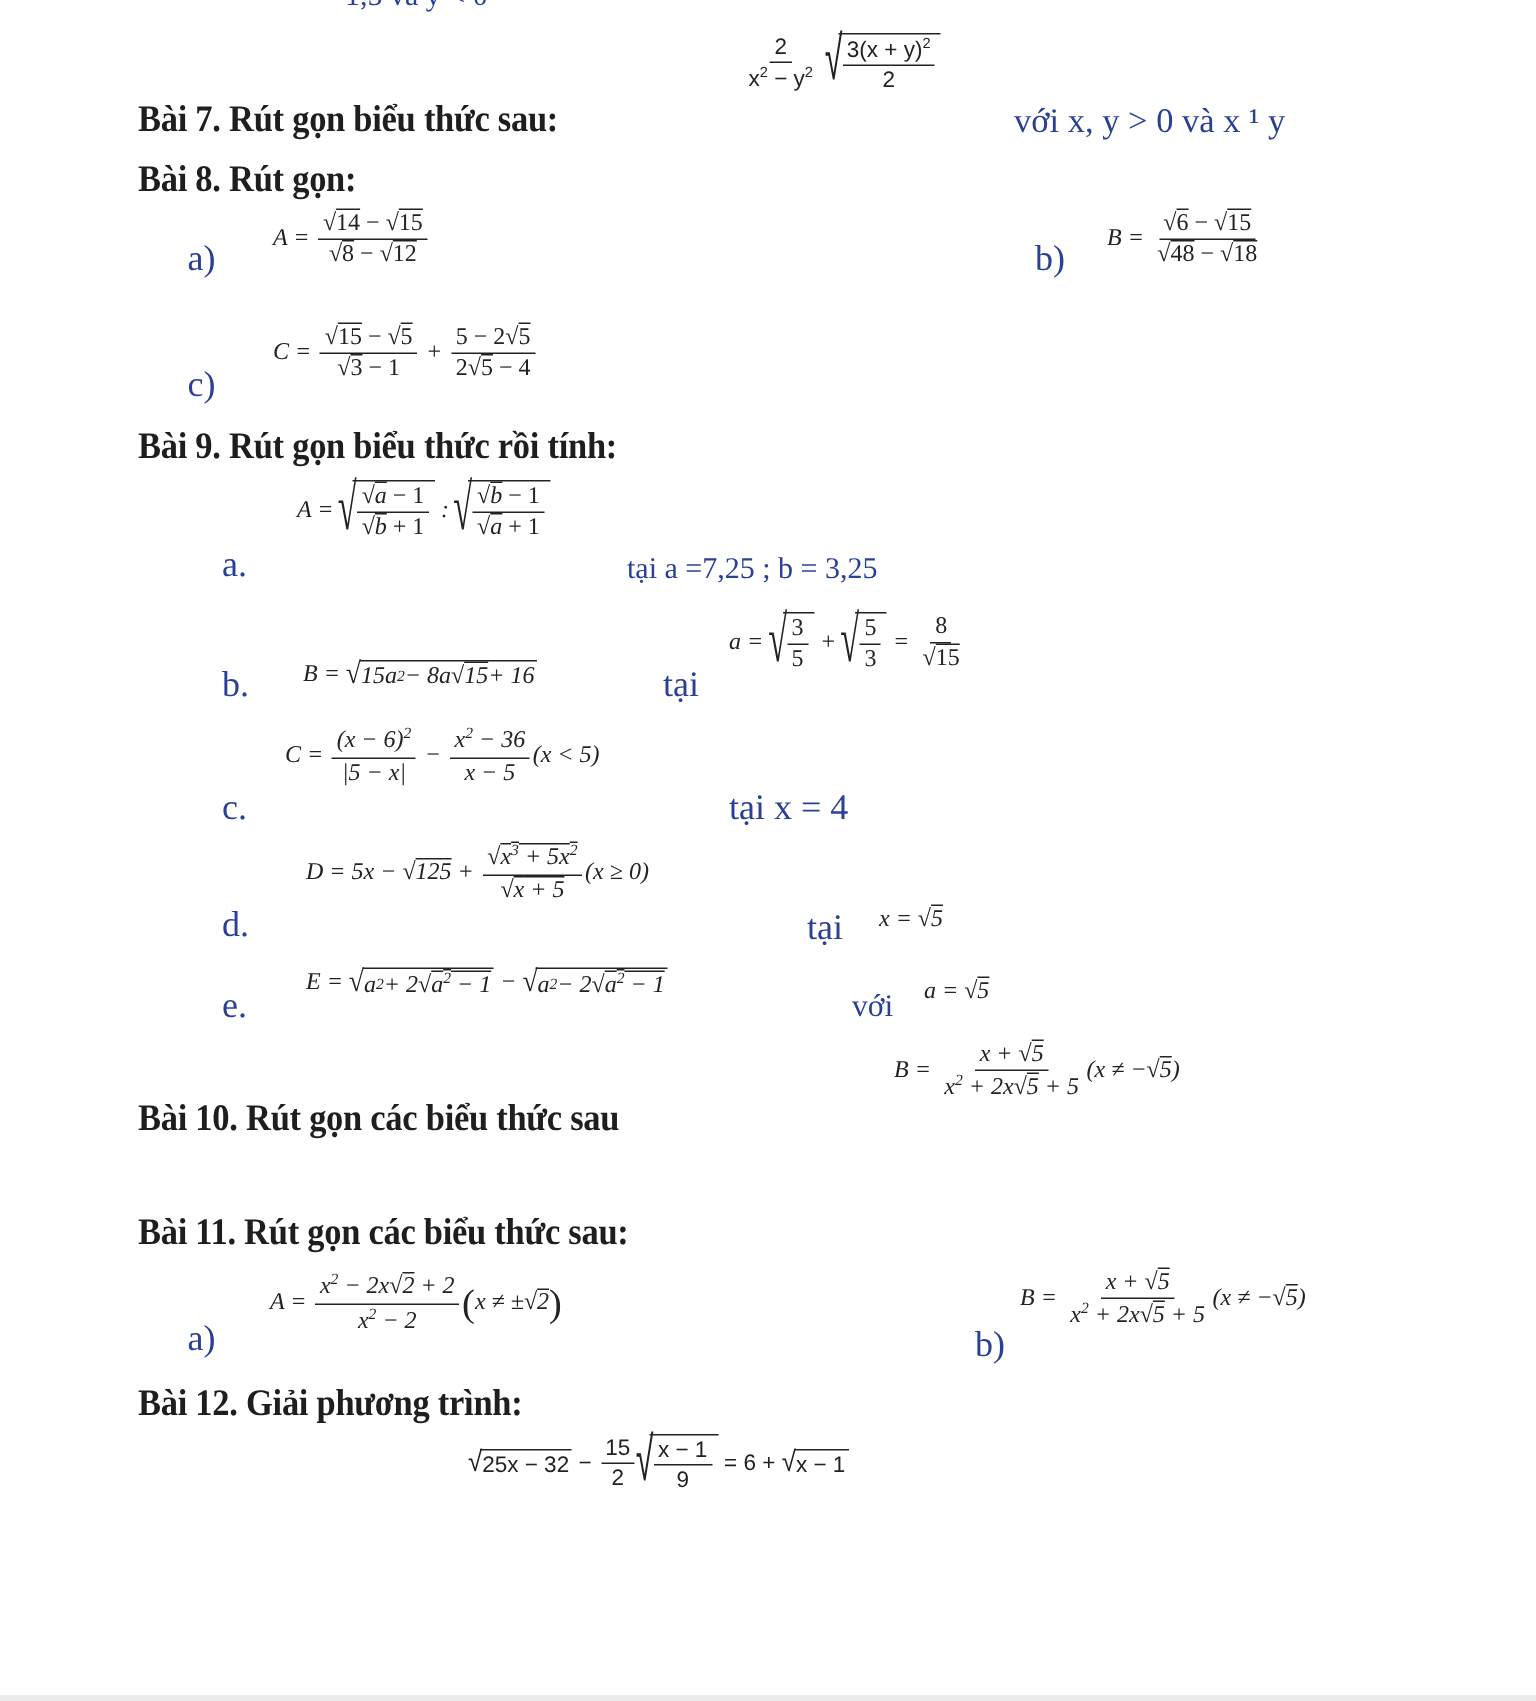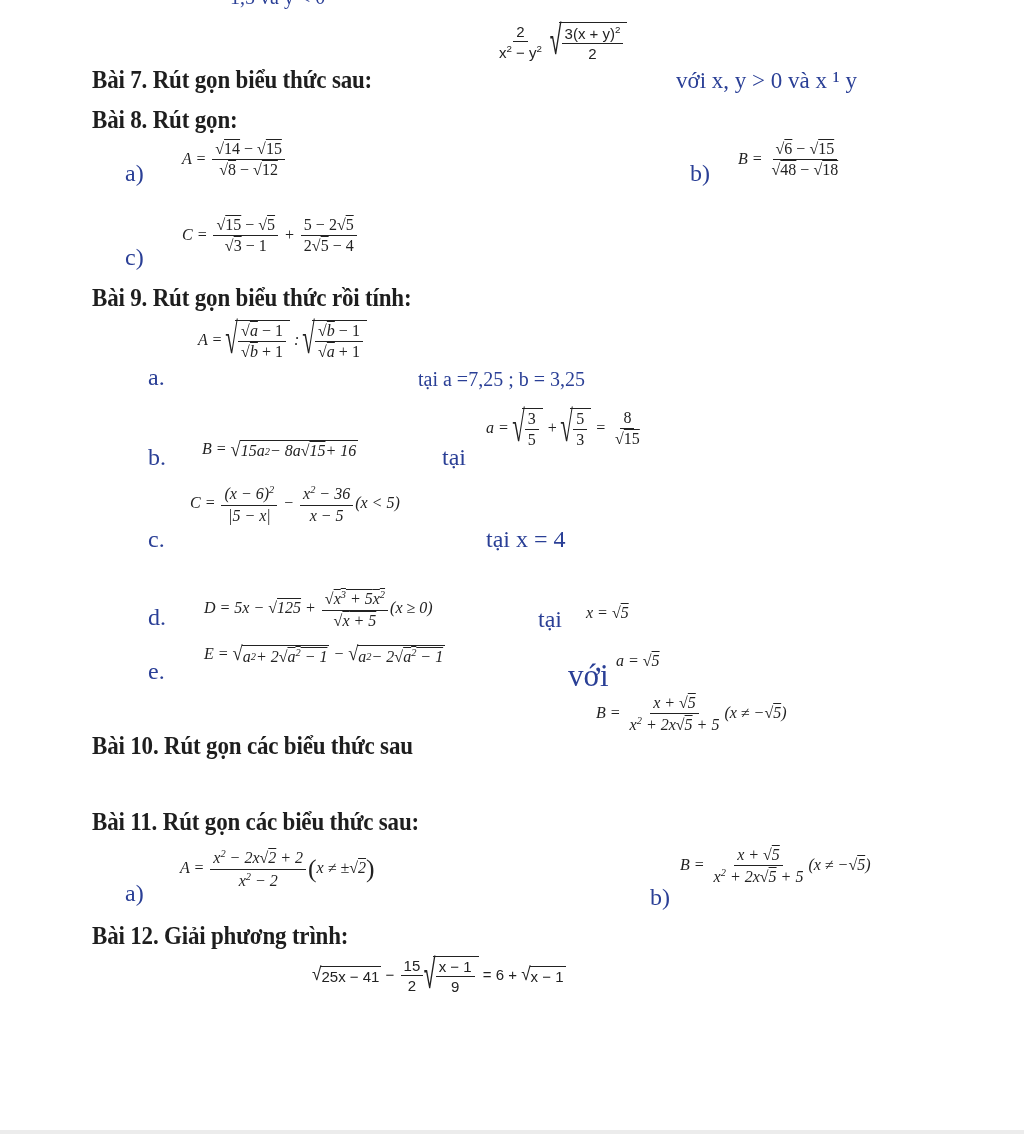--- a/index.html
+++ b/index.html
@@ -130,40 +130,40 @@
       <span class="n">(<i>x</i> − 6)<sup>2</sup></span>
       <span class="d">|5 − <i>x</i>|</span>
     </span> − <span class="frac">
       <span class="n"><i>x</i><sup>2</sup> − 36</span>
       <span class="d"><i>x</i> − 5</span>
     </span>(<i>x</i> &lt; 5)
 </div>
 <div class="abs blue" style="left:462px;top:526px;font-size:24px;margin-left:24px;">tại x = 4</div>
 
 <div class="abs lbl" style="left:148px;top:604px;">d.</div>
-<div class="abs m" style="left:204px;top:589px;">
+<div class="abs m" style="left:204px;top:562px;">
   D = 5<i>x</i> − √<span style="text-decoration:overline">125</span> + <span class="frac">
       <span class="n">√<span style="text-decoration:overline"><i>x</i><sup>3</sup> + 5<i>x</i><sup>2</sup></span></span>
       <span class="d">√<span style="text-decoration:overline"><i>x</i> + 5</span></span>
     </span>(<i>x</i> ≥ 0)
 </div>
 <div class="abs blue" style="left:538px;top:606px;font-size:24px;">tại</div>
 <div class="abs m" style="left:586px;top:604px;"><i>x</i> = √<span style="text-decoration:overline">5</span></div>
 
 <div class="abs lbl" style="left:148px;top:658px;">e.</div>
 <div class="abs m" style="left:204px;top:645px;">
   E = <span class="sq">
       <span class="r">√</span>
       <span class="c"><i>a</i><sup>2</sup> + 2√<span style="text-decoration:overline"><i>a</i><sup>2</sup> − 1</span></span>
     </span> − <span class="sq">
       <span class="r">√</span>
       <span class="c"><i>a</i><sup>2</sup> − 2√<span style="text-decoration:overline"><i>a</i><sup>2</sup> − 1</span></span>
     </span>
 </div>
-<div class="abs blue" style="left:568px;top:658px;font-size:31px;">với</div>
+<div class="abs blue" style="left:568px;top:658px;font-size:21px;">với</div>
 <div class="abs m" style="left:616px;top:652px;"><i>a</i> = √<span style="text-decoration:overline">5</span></div>
 
 <div class="abs h" style="left:92px;top:732px;">Bài 10. Rút gọn các biểu thức sau</div>
 <div class="abs m" style="left:596px;top:694px;">
   B = <span class="frac">
       <span class="n"><i>x</i> + √<span style="text-decoration:overline">5</span></span>
       <span class="d"><i>x</i><sup>2</sup> + 2<i>x</i>√<span style="text-decoration:overline">5</span> + 5</span>
     </span>(<i>x</i> ≠ −√<span style="text-decoration:overline">5</span>)
 </div>
 
@@ -180,21 +180,21 @@
   B = <span class="frac">
       <span class="n"><i>x</i> + √<span style="text-decoration:overline">5</span></span>
       <span class="d"><i>x</i><sup>2</sup> + 2<i>x</i>√<span style="text-decoration:overline">5</span> + 5</span>
     </span>(<i>x</i> ≠ −√<span style="text-decoration:overline">5</span>)
 </div>
 
 <div class="abs h" style="left:92px;top:922px;">Bài 12. Giải phương trình:</div>
 <div class="abs ms" style="left:312px;top:956px;">
   <span class="sq">
       <span class="r">√</span>
-      <span class="c">25x − 41</span>
+      <span class="c">25x − 32</span>
     </span> − <span class="frac">
       <span class="n">15</span>
       <span class="d">2</span>
     </span><span class="sq big">
       <span class="r">√</span>
       <span class="c">
         <span class="frac">
           <span class="n">x − 1</span>
           <span class="d">9</span>
         </span>

